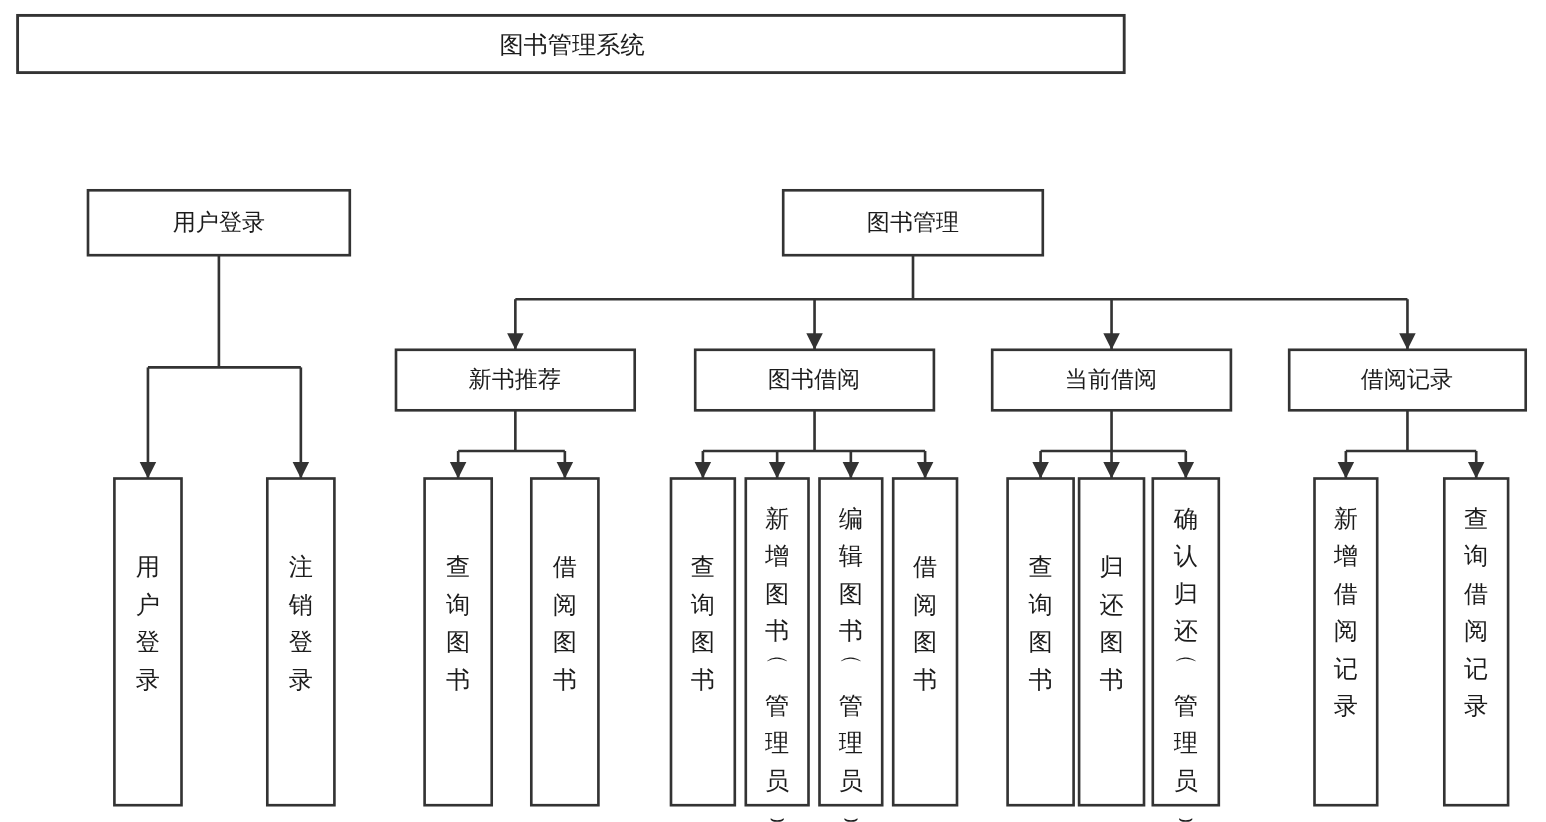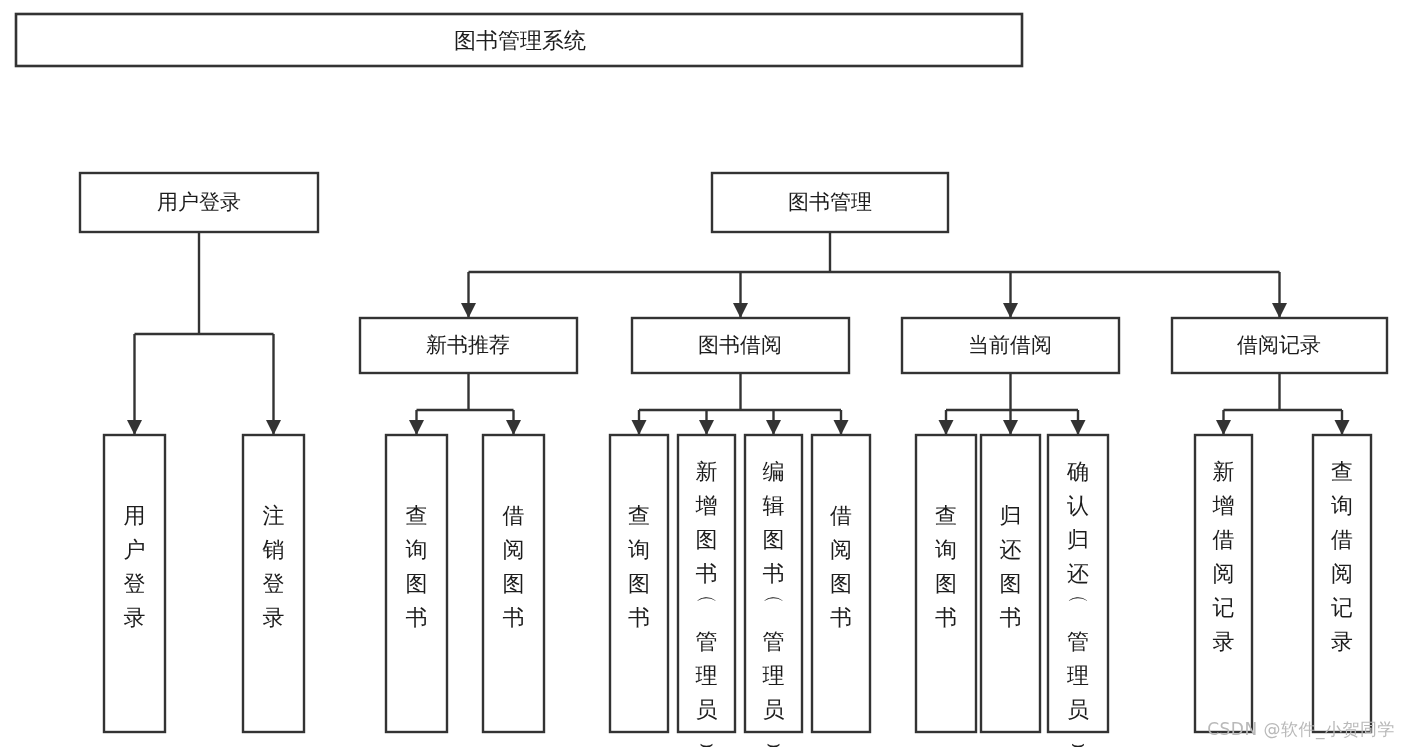--- a/index.html
+++ b/index.html
@@ -159,14 +159,13 @@
       <text x="946" y="517" class="leaf-label"><tspan x="946" dy="0">查</tspan><tspan x="946" dy="34">询</tspan><tspan x="946" dy="34">图</tspan><tspan x="946" dy="34">书</tspan></text>
       <rect x="981" y="435" width="59" height="297" class="node-box"></rect>
       <text x="1010.5" y="517" class="leaf-label"><tspan x="1010.5" dy="0">归</tspan><tspan x="1010.5" dy="34">还</tspan><tspan x="1010.5" dy="34">图</tspan><tspan x="1010.5" dy="34">书</tspan></text>
       <rect x="1048" y="435" width="60" height="297" class="node-box"></rect>
       <text x="1078" y="473" class="leaf-label"><tspan x="1078" dy="0">确</tspan><tspan x="1078" dy="34">认</tspan><tspan x="1078" dy="34">归</tspan><tspan x="1078" dy="34">还</tspan><tspan x="1078" dy="34">⌒</tspan><tspan x="1078" dy="34">管</tspan><tspan x="1078" dy="34">理</tspan><tspan x="1078" dy="34">员</tspan><tspan x="1078" dy="34">⌣</tspan></text>
       <rect x="1195" y="435" width="57" height="297" class="node-box"></rect>
       <text x="1223.5" y="473" class="leaf-label"><tspan x="1223.5" dy="0">新</tspan><tspan x="1223.5" dy="34">增</tspan><tspan x="1223.5" dy="34">借</tspan><tspan x="1223.5" dy="34">阅</tspan><tspan x="1223.5" dy="34">记</tspan><tspan x="1223.5" dy="34">录</tspan></text>
       <rect x="1313" y="435" width="58" height="297" class="node-box"></rect>
       <text x="1342" y="473" class="leaf-label"><tspan x="1342" dy="0">查</tspan><tspan x="1342" dy="34">询</tspan><tspan x="1342" dy="34">借</tspan><tspan x="1342" dy="34">阅</tspan><tspan x="1342" dy="34">记</tspan><tspan x="1342" dy="34">录</tspan></text>
     </svg>
-  <div class="watermark">CSDN @软件_小贺同学</div>
 </div>
 
 </body></html>

